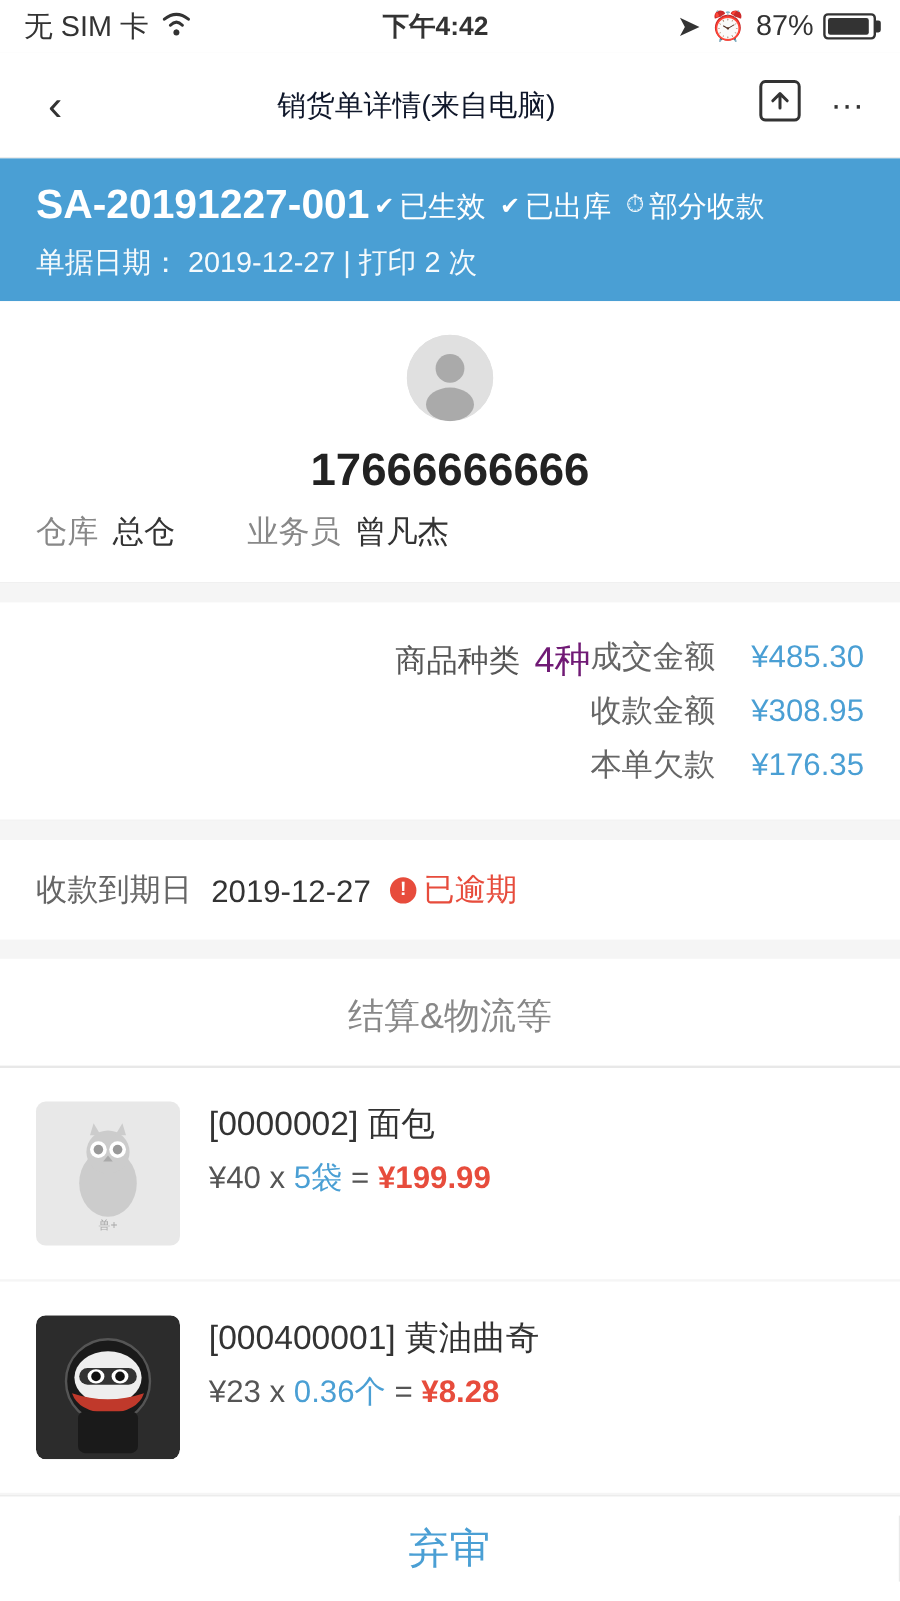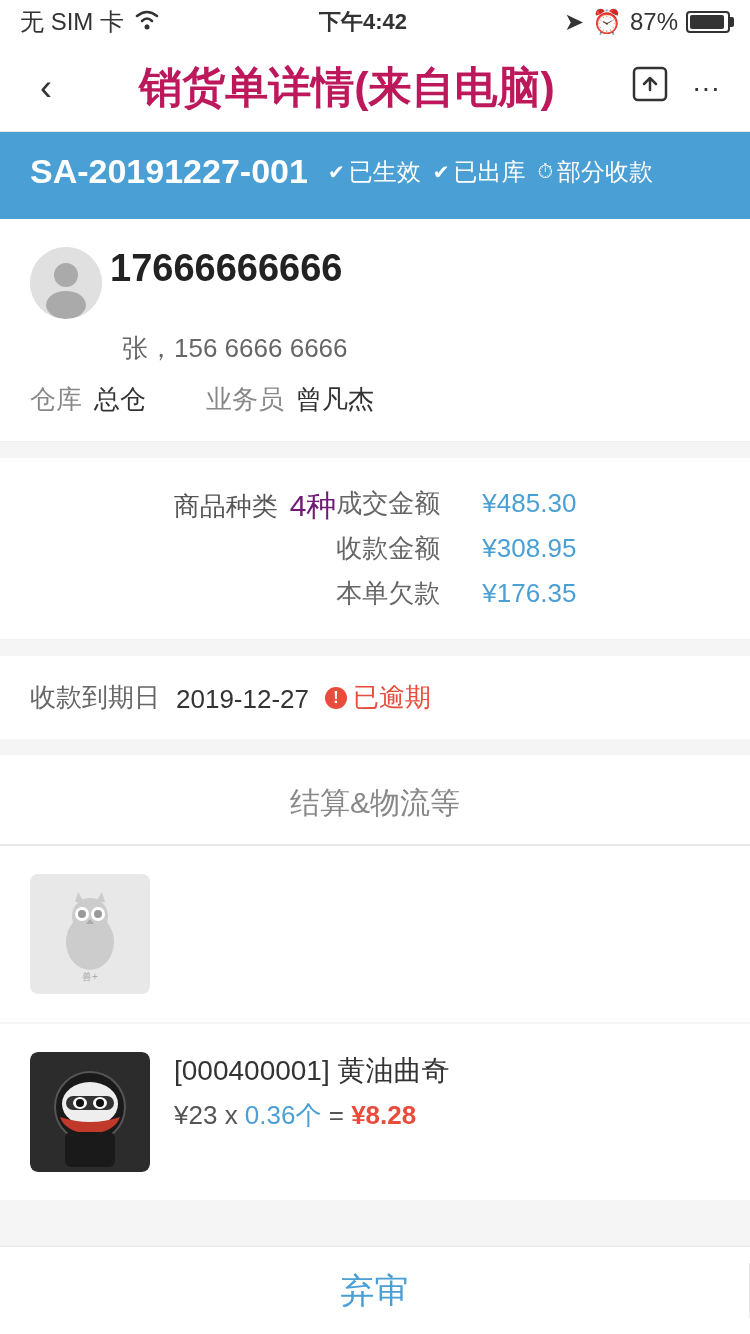--- a/index.html
+++ b/index.html
@@ -67,44 +67,44 @@
       padding: 0 30px;
       border-bottom: 1px solid #e8e8e8;
     }
     .nav-back {
       font-size: 36px;
       color: #333;
       cursor: pointer;
       padding: 10px;
     }
     .nav-title {
-      font-size: 43px;
-      font-weight: 700;
-      color: #be185d;
+      font-size: 24px;
+      font-weight: 400;
+      color: #0f172a;
     }
     .nav-actions {
       display: flex;
       align-items: center;
       gap: 24px;
     }
     .nav-action-btn {
       font-size: 28px;
       color: #333;
       cursor: pointer;
     }
 
     
     .header-banner {
       background: #4a9fd4;
       padding: 20px 30px 16px;
     }
     .banner-top {
       display: flex;
       align-items: center;
-      gap: 20px;
+      gap: 4px;
       margin-bottom: 12px;
     }
     .banner-order-id {
       font-size: 34px;
       font-weight: 700;
       color: #fff;
     }
     .banner-badges {
       display: flex;
       gap: 12px;
@@ -127,23 +127,24 @@
 
     
     .customer-section {
       background: #fff;
       padding: 28px 30px 24px;
       margin-bottom: 0;
       border-bottom: 1px solid #f0f0f0;
     }
     .customer-top {
       display: flex;
-      align-items: flex-start;
-      gap: 8px;
+      align-items: center;
+      gap: 20px;
       margin-bottom: 12px;
+      flex-direction: column;
     }
     .avatar {
       width: 72px;
       height: 72px;
       border-radius: 50%;
       background: #ddd;
       display: flex;
       align-items: center;
       justify-content: center;
       overflow: hidden;
@@ -178,21 +179,21 @@
 
     
     .stats-section {
       background: #fff;
       padding: 28px 30px;
       margin-top: 16px;
       border-bottom: 1px solid #f0f0f0;
     }
     .stats-row {
       display: flex;
-      justify-content: center;
+      justify-content: flex-end;
       align-items: flex-start;
     }
     .stats-left {
       display: flex;
       flex-direction: column;
       justify-content: center;
     }
     .stats-types {
       font-size: 26px;
       color: #555;
@@ -204,21 +205,21 @@
     .stats-right {
       display: flex;
       flex-direction: column;
       gap: 10px;
       text-align: right;
     }
     .stats-item {
       display: flex;
       align-items: center;
       justify-content: flex-end;
-      gap: 16px;
+      gap: 4px;
       font-size: 26px;
     }
     .stats-item-label { color: #666; }
     .stats-item-value { color: #4a9fd4; font-weight: 400; min-width: 120px; text-align: right; }
 
     
     .due-section {
       background: #fff;
       padding: 24px 30px;
       margin-top: 16px;
@@ -410,34 +411,38 @@
       <span class="badge">
         <span class="badge-icon">✔</span>
         <span>已出库</span>
       </span>
       <span class="badge">
         <span class="badge-icon">⏱</span>
         <span>部分收款</span>
       </span>
     </div>
   </div>
+  <div class="banner-meta">
+    <span>单据日期：</span>
+    <span>2019-12-27</span>
+    <span>| 打印 2 次</span>
+  </div>
 </div>
 
 <div class="customer-section">
   <div class="customer-top">
     <div class="avatar">
       <svg viewBox="0 0 72 72" xmlns="http://www.w3.org/2000/svg">
         <circle cx="36" cy="36" r="36" fill="#e0e0e0"></circle>
         <circle cx="36" cy="28" r="12" fill="#aaa"></circle>
         <ellipse cx="36" cy="58" rx="20" ry="14" fill="#aaa"></ellipse>
       </svg>
     </div>
     <span class="customer-name">17666666666</span>
   </div>
-  <div class="customer-sub">张，156 6666 6666</div>
   <div class="customer-info-row">
     <div class="info-item">
       <span class="info-label">仓库</span>
       <span class="info-value">总仓</span>
     </div>
     <div class="info-item">
       <span class="info-label">业务员</span>
       <span class="info-value">曾凡杰</span>
     </div>
   </div>
@@ -501,20 +506,33 @@
         <circle cx="58" cy="30" r="4" fill="#999"></circle>
 
         <polygon points="50,35 46,40 54,40" fill="#aaa"></polygon>
 
         <polygon points="35,18 38,8 44,18" fill="#ccc"></polygon>
         <polygon points="65,18 62,8 56,18" fill="#ccc"></polygon>
 
         <text x="50" y="96" text-anchor="middle" font-size="10" fill="#aaa">兽+</text>
       </svg>
     </div>
+    <div class="product-info">
+      <div class="product-name">
+        <span>[0000002]</span>
+        <span>面包</span>
+      </div>
+      <div class="product-price-row">
+        <span>¥40</span>
+        <span> x </span>
+        <span class="price-highlight">5袋</span>
+        <span> = </span>
+        <span class="price-total">¥199.99</span>
+      </div>
+    </div>
   </div>
 
   <div class="product-item">
     <div class="product-thumb">
 
       <svg width="120" height="120" viewBox="0 0 120 120" xmlns="http://www.w3.org/2000/svg">
         <rect width="120" height="120" fill="#2c2c2c" rx="8"></rect>
 
         <circle cx="60" cy="55" r="35" fill="#1a1a1a" stroke="#555" stroke-width="2"></circle>
 

